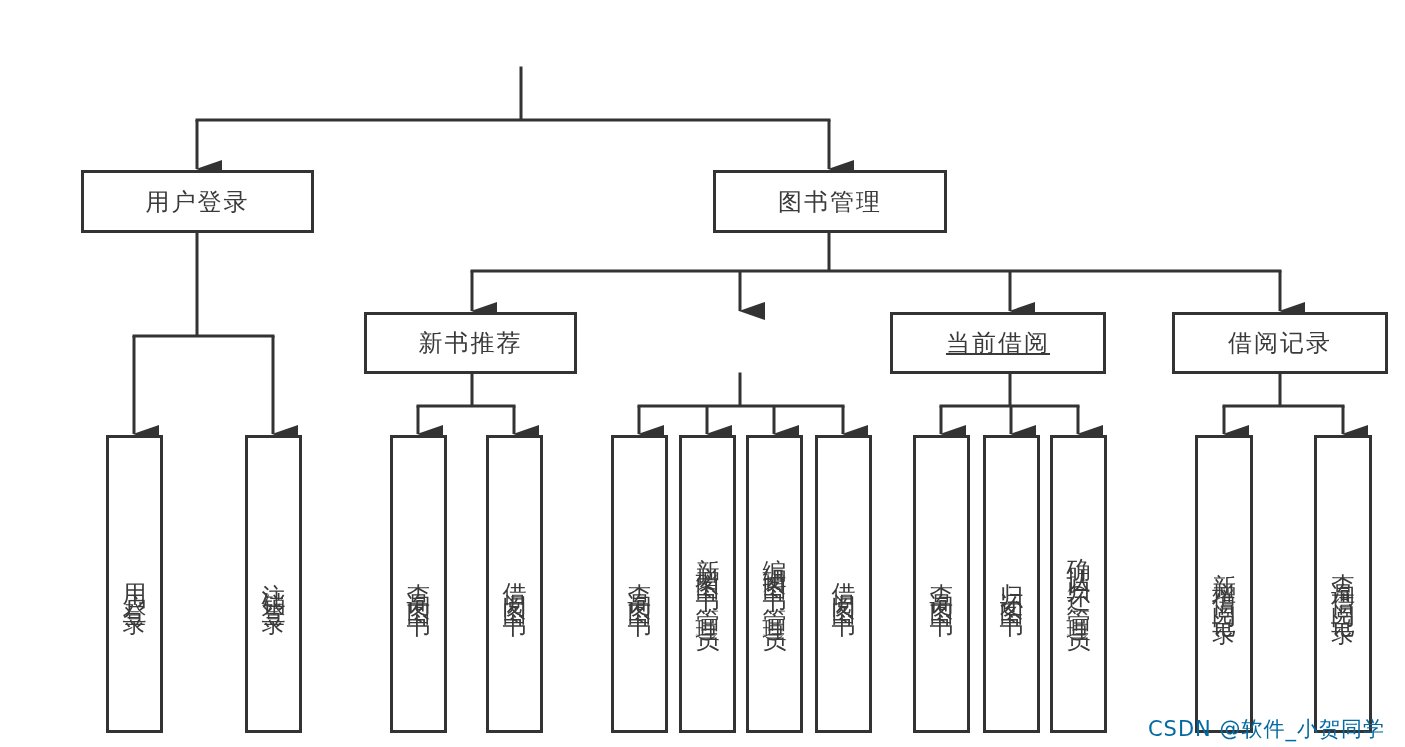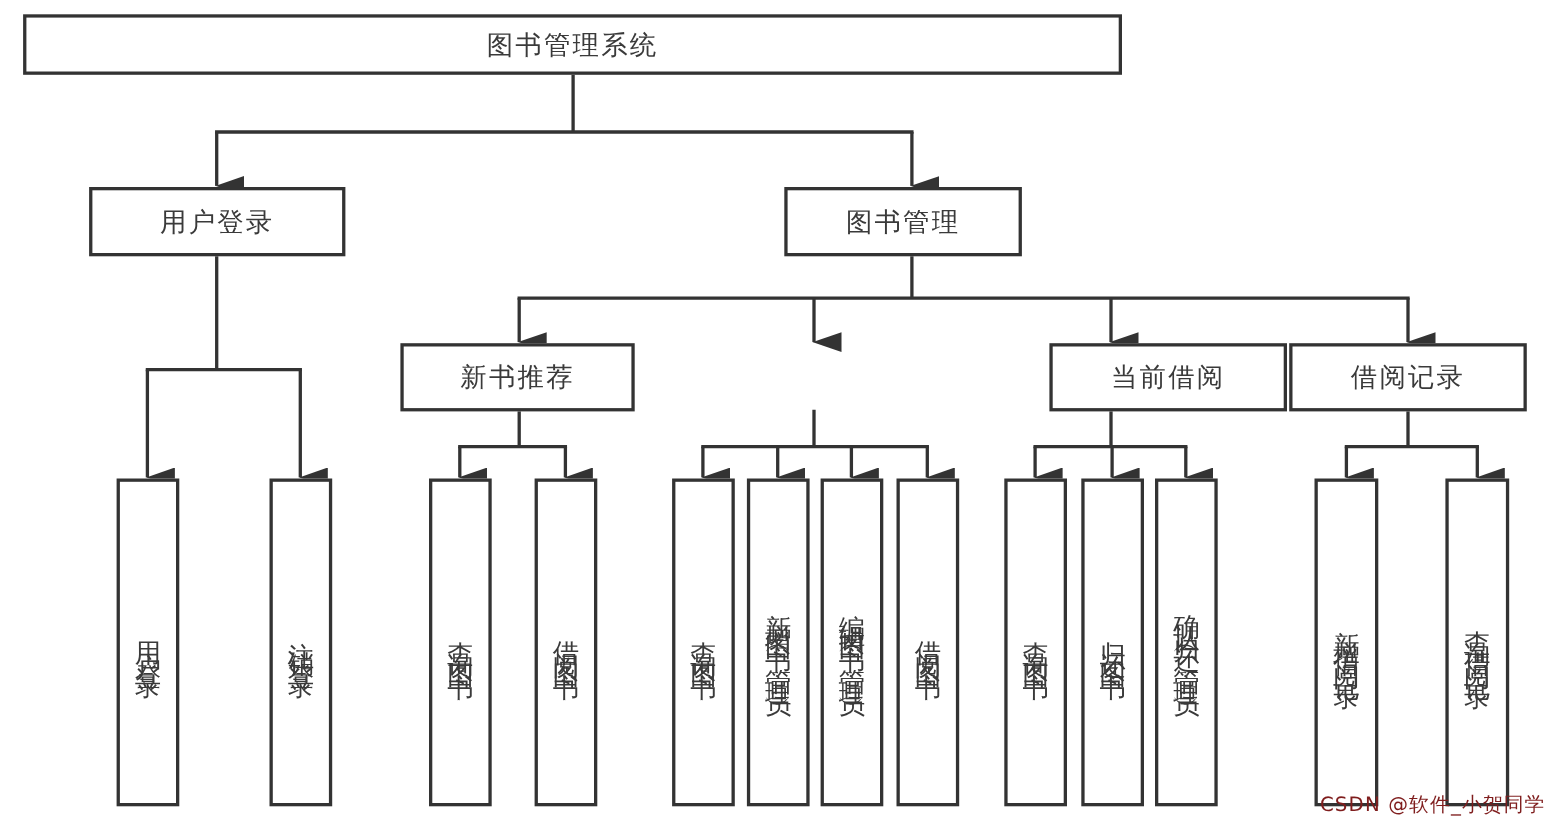--- a/index.html
+++ b/index.html
@@ -15,22 +15,22 @@
     display:flex;align-items:center;justify-content:center;
   }
   .h-node{font-size:24px;letter-spacing:2px;white-space:nowrap;}
   .v-node{font-size:24px;}
   .v-node .vtxt{
     writing-mode:vertical-rl;
     letter-spacing:10px;
     line-height:1;
   }
   .watermark{
-    position:absolute;z-index:3;right:0;bottom:4px;
-    font-size:18px;letter-spacing:1px;color:#7f1d1d;
+    position:absolute;z-index:3;right:20px;bottom:4px;
+    font-size:21px;letter-spacing:1px;color:#0369a1;
     pointer-events:none;white-space:nowrap;
   }
 </style>
 </head>
 <body>
 
 <div class="stage">
 
   <svg class="wires" width="1405" height="747" viewBox="0 0 1405 747">
     <defs>
@@ -68,27 +68,26 @@
       <line x1="941" y1="406" x2="941" y2="434" marker-end="url(#arrow)"></line>
       <line x1="1011" y1="406" x2="1011" y2="434" marker-end="url(#arrow)"></line>
       <line x1="1078" y1="406" x2="1078" y2="434" marker-end="url(#arrow)"></line>
 
       <path d="M1280,374 L1280,406 M1224,406 L1343,406" stroke-linecap="square"></path>
       <line x1="1224" y1="406" x2="1224" y2="434" marker-end="url(#arrow)"></line>
       <line x1="1343" y1="406" x2="1343" y2="434" marker-end="url(#arrow)"></line>
     </g>
   </svg>
 
-  <div class="node h-node" style="left:21px;top:13px;width:999px;height:55px;">图书管理系统</div>
 
   <div class="node h-node" style="left:81px;top:170px;width:233px;height:63px;">用户登录</div>
-  <div class="node h-node" style="left:713px;top:170px;width:216px;height:63px;">图书管理</div>
+  <div class="node h-node" style="left:713px;top:170px;width:234px;height:63px;">图书管理</div>
 
   <div class="node h-node" style="left:364px;top:312px;width:213px;height:62px;">新书推荐</div>
-  <div class="node h-node" style="left:954px;top:312px;width:216px;height:62px;">当前借阅</div>
+  <div class="node h-node" style="left:890px;top:312px;width:216px;height:62px;text-decoration:underline;">当前借阅</div>
   <div class="node h-node" style="left:1172px;top:312px;width:216px;height:62px;">借阅记录</div>
 
   <div class="node v-node" style="left:106px;top:435px;width:57px;height:298px;">
     <span class="vtxt">用户登录</span>
   </div>
   <div class="node v-node" style="left:245px;top:435px;width:57px;height:298px;">
     <span class="vtxt">注销登录</span>
   </div>
 
   <div class="node v-node" style="left:390px;top:435px;width:57px;height:298px;">

